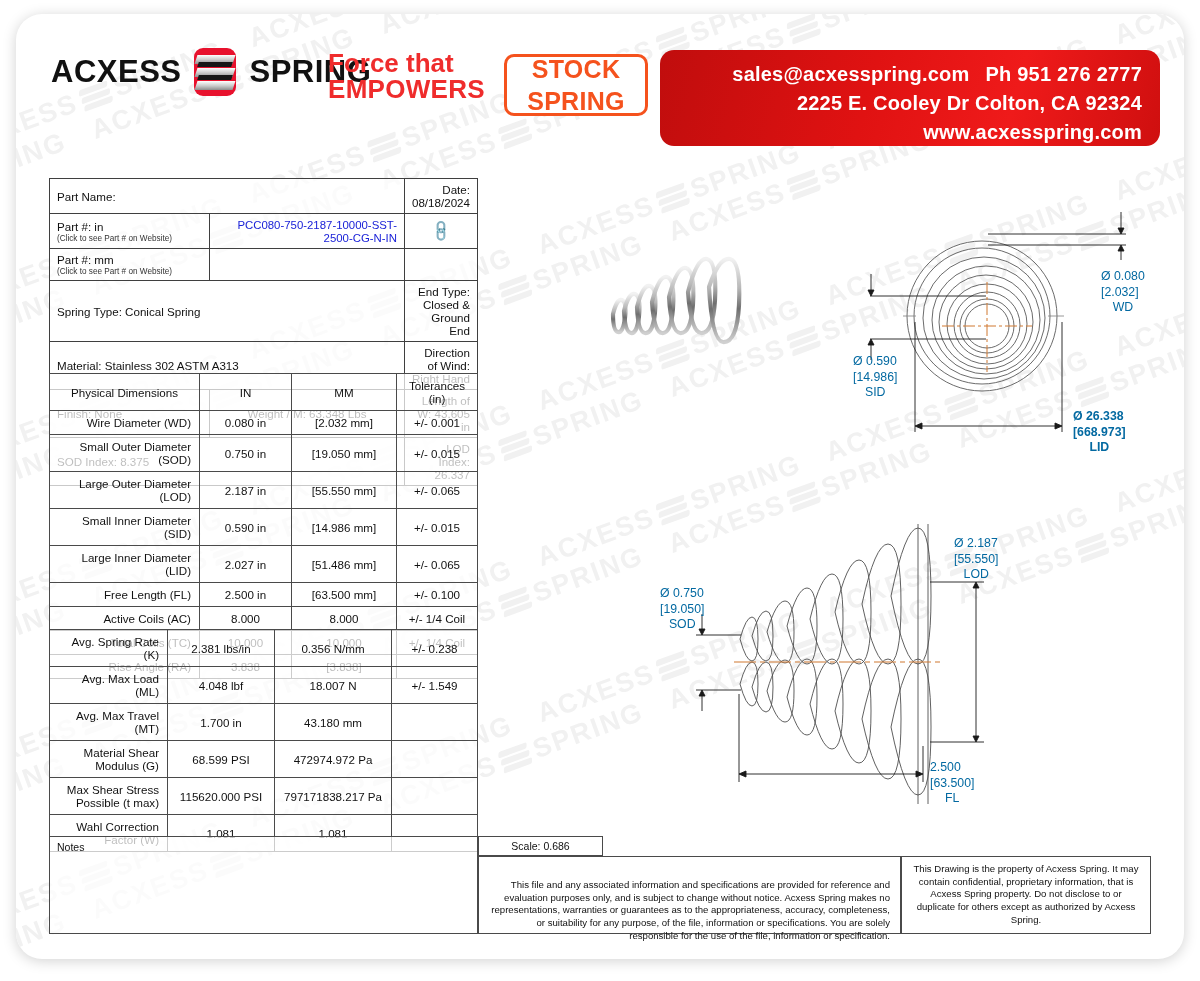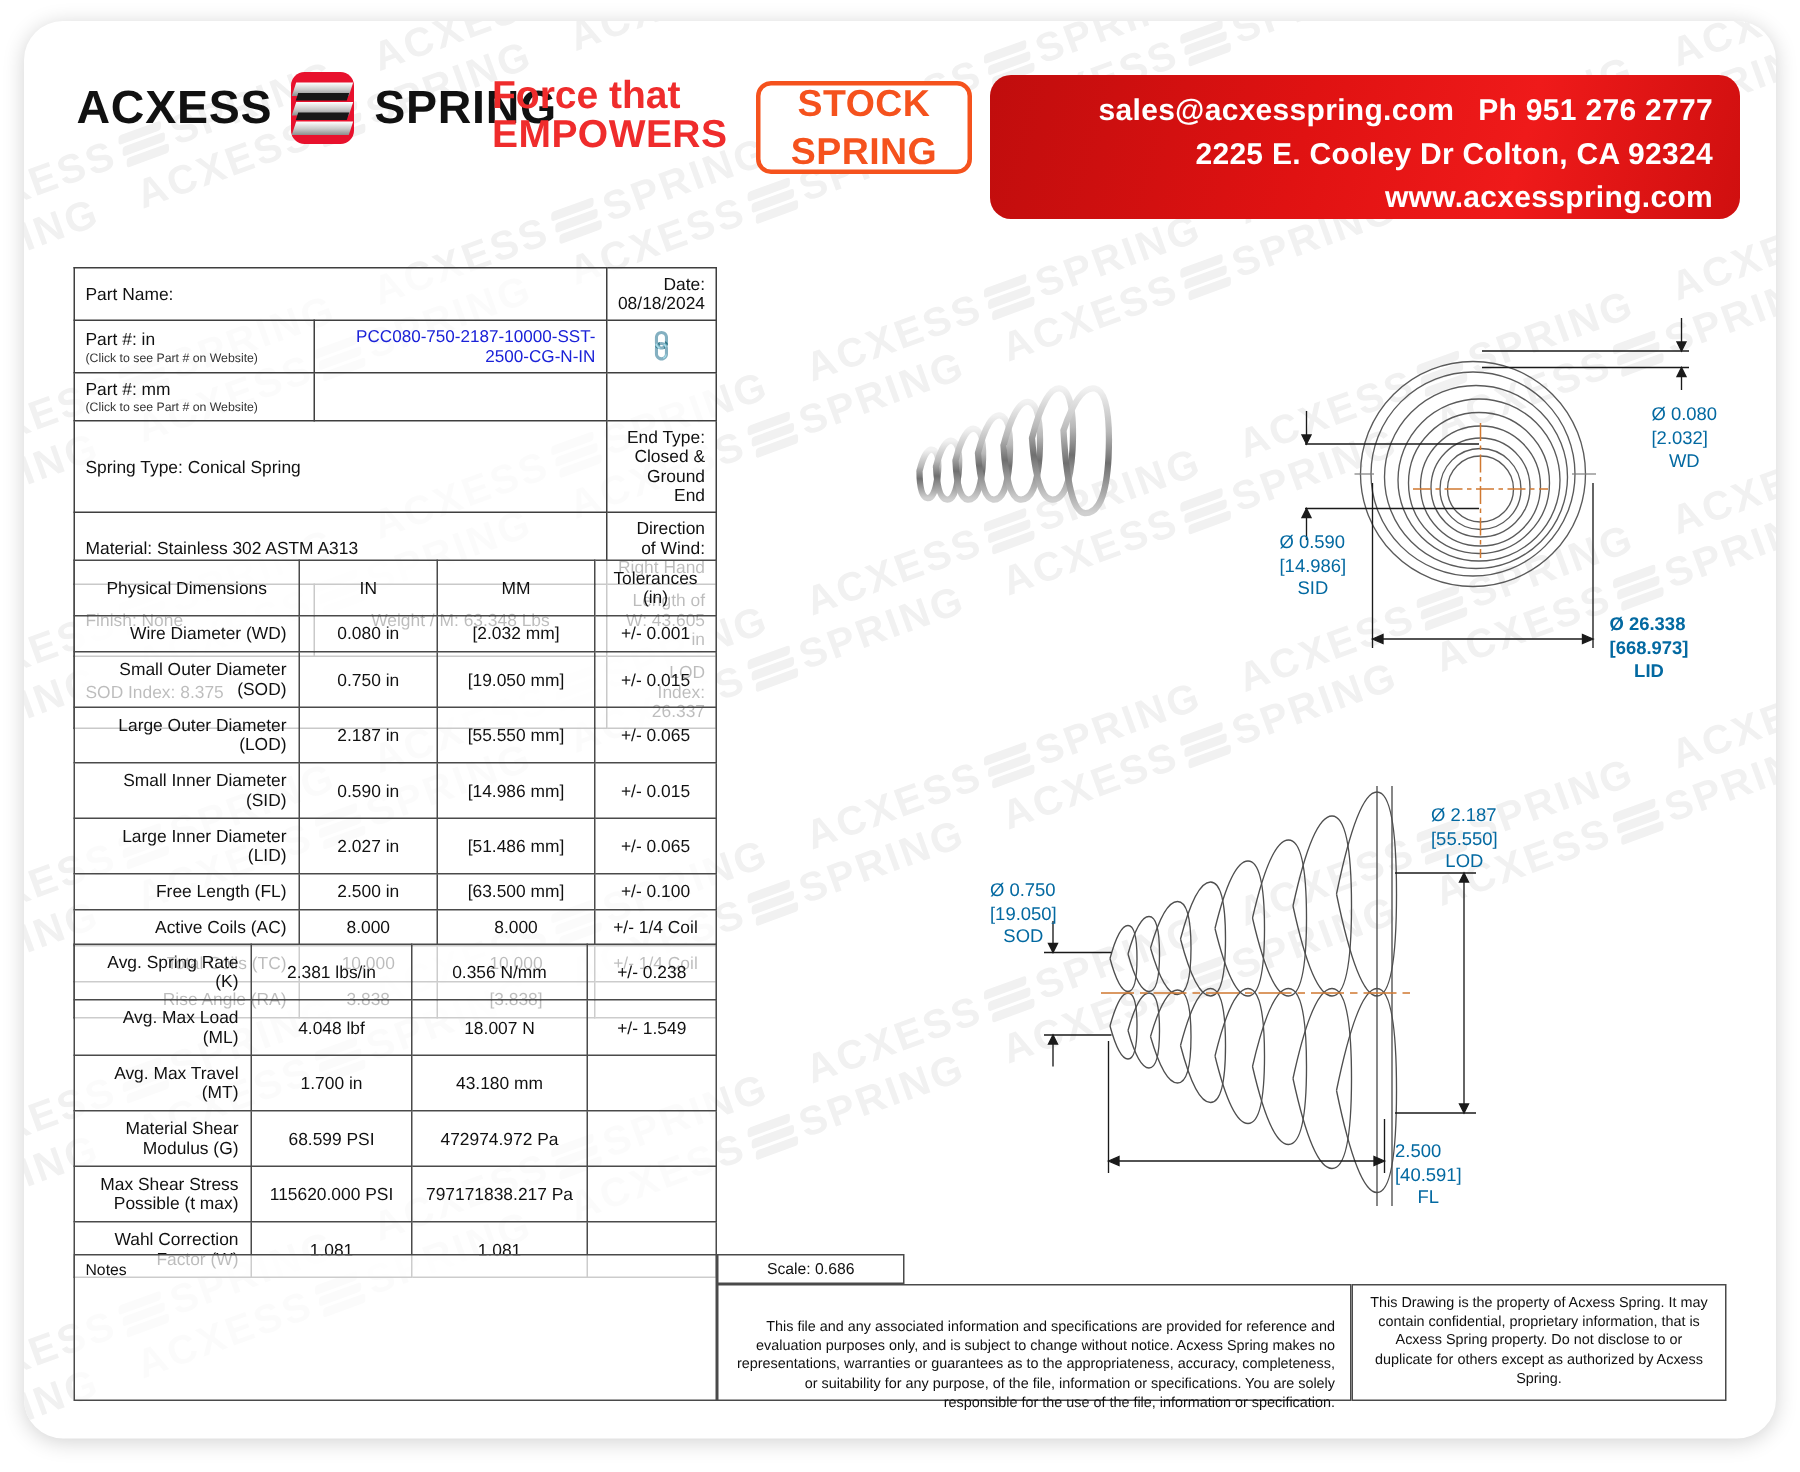--- a/index.html
+++ b/index.html
@@ -577,19 +577,19 @@
       <div>[55.550]</div>
       <div style="text-align:center">LOD</div>
     </div>
     <div class="dim-text" style="left:24px; top:72px;">
       <div>Ø 0.750</div>
       <div>[19.050]</div>
       <div style="text-align:center">SOD</div>
     </div>
     <div class="dim-text" style="left:294px; top:246px;">
       <div>2.500</div>
-      <div>[40.591]</div>
+      <div>[63.500]</div>
       <div style="text-align:center">FL</div>
     </div>
   </div>
 
   </div>
 </div>
 
 </body></html>

